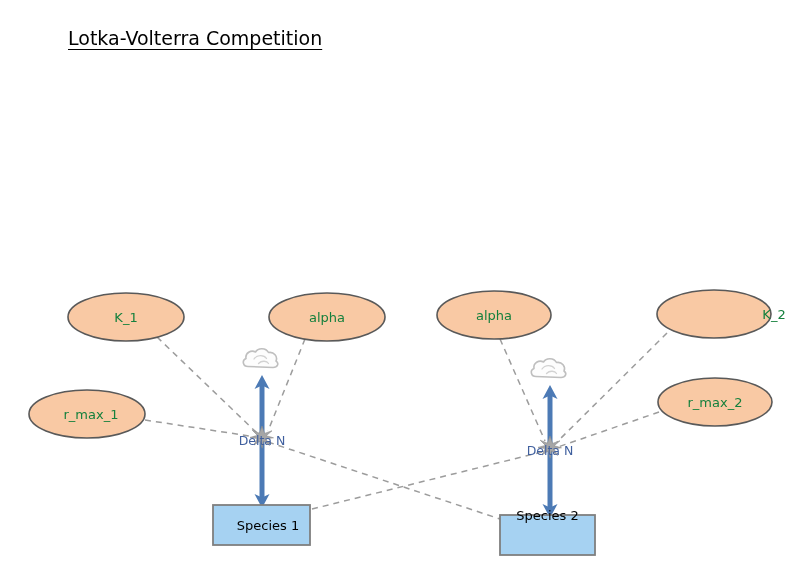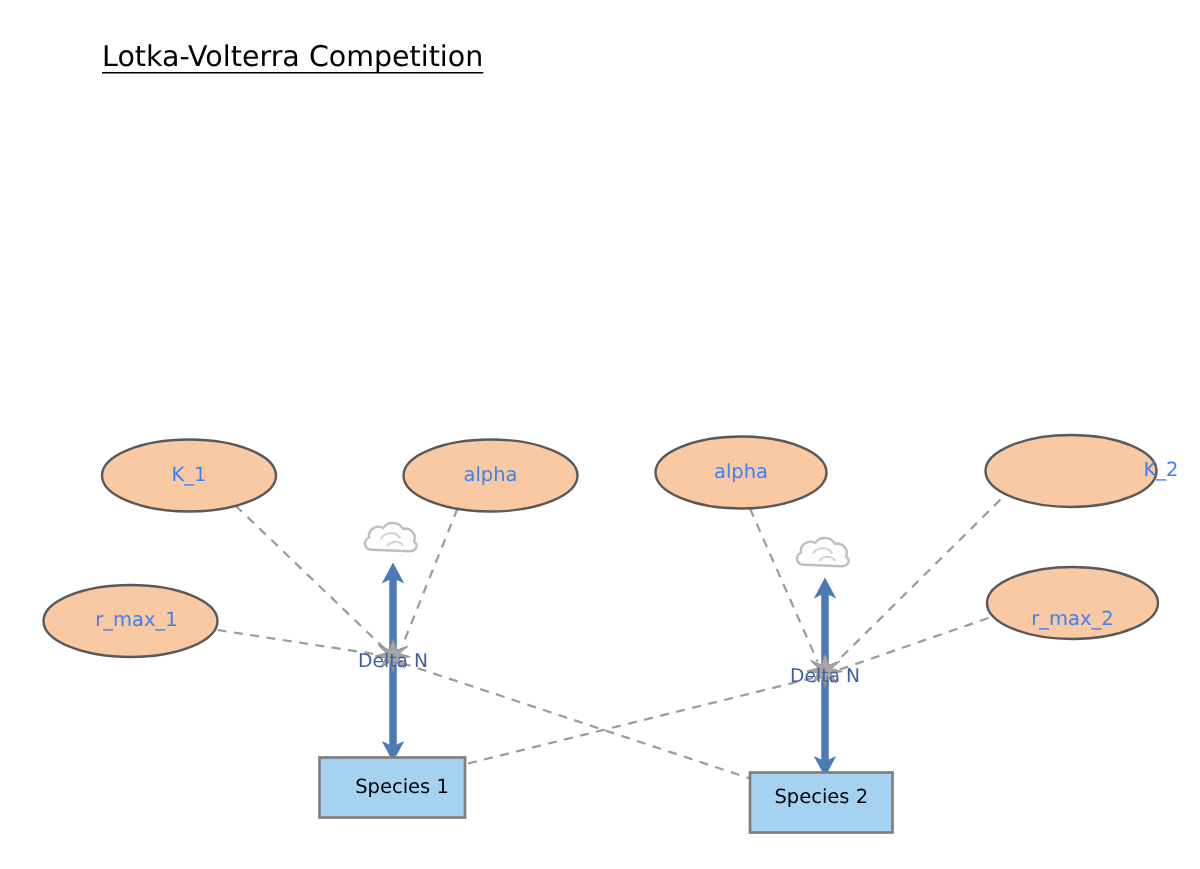--- a/index.html
+++ b/index.html
@@ -34,21 +34,21 @@
     text-decoration: underline;
     text-underline-offset: 4px;
     letter-spacing: 0px;
     white-space: nowrap;
   }
 
   .node-label {
     position: absolute;
     font-family: "DejaVu Sans", sans-serif;
     font-size: 13px;
-    color: #3b82f6;
+    color: #15803d;
     white-space: nowrap;
     transform: translate(-50%, -50%);
     pointer-events: none;
   }
 
   .box-label {
     position: absolute;
     font-family: "DejaVu Sans", sans-serif;
     font-size: 13px;
     color: #000000;
@@ -143,18 +143,18 @@
 </svg>
 
 <div class="title">Lotka-Volterra Competition</div>
 
 <div id="labels-layer">
     <div class="node-label" style="left: 126px; top: 317px;">K_1</div>
     <div class="node-label" style="left: 91px; top: 414px;">r_max_1</div>
     <div class="node-label" style="left: 327px; top: 317px;">alpha</div>
     <div class="node-label" style="left: 494px; top: 315px;">alpha</div>
     <div class="node-label" style="left: 754px; top: 314px; margin-left: 20px;">K_2</div>
-    <div class="node-label" style="left: 715px; top: 402px; margin-top: 11px;">r_max_2</div>
+    <div class="node-label" style="left: 715px; top: 402px;">r_max_2</div>
     <div class="box-label" style="left: 268px; top: 525px;">Species 1</div>
-    <div class="box-label" style="left: 547.5px; top: 532px;">Species 2</div>
+    <div class="box-label" style="left: 547.5px; top: 515px;">Species 2</div>
     <div class="delta-label" style="left: 262px; top: 440px; color: rgb(63, 95, 158);">Delta N</div>
     <div class="delta-label" style="left: 550px; top: 450px; color: rgb(63, 95, 158);">Delta N</div>
   </div>
 
 </body></html>

